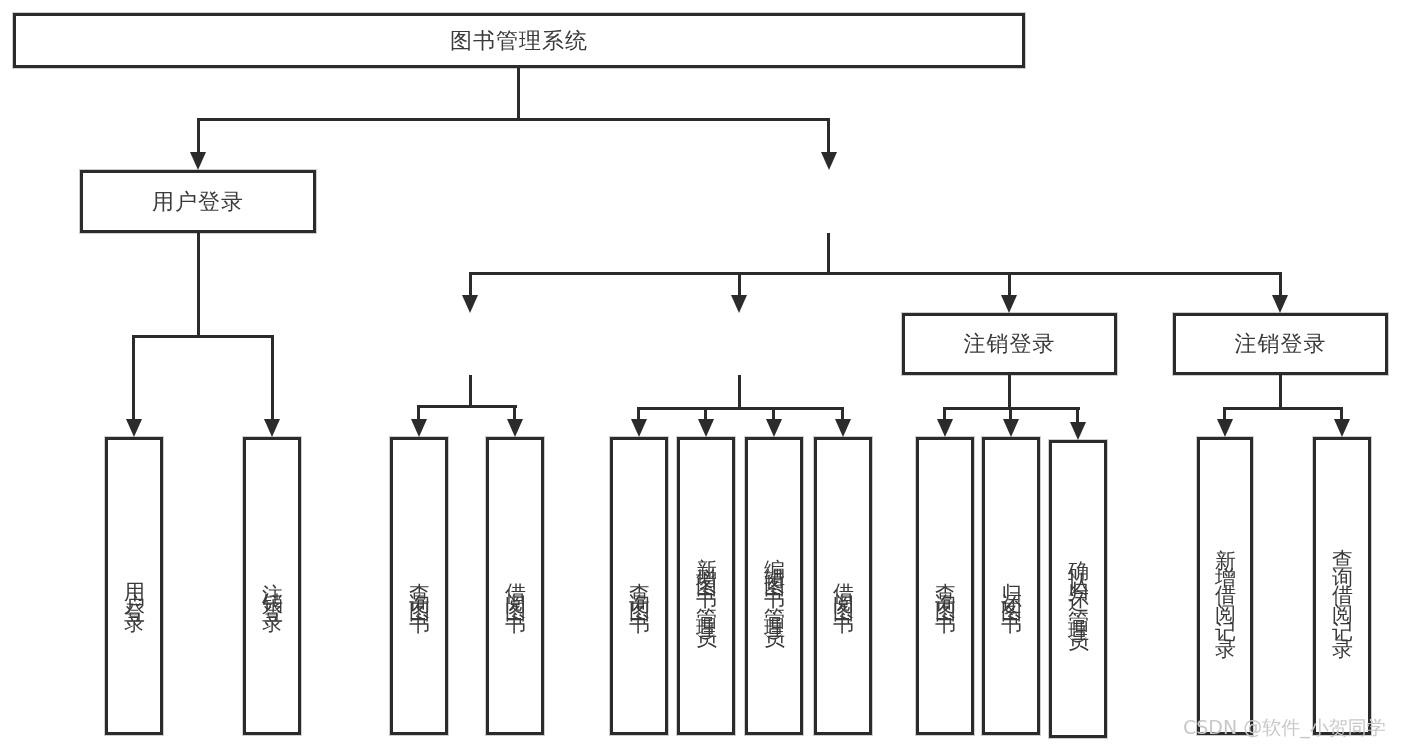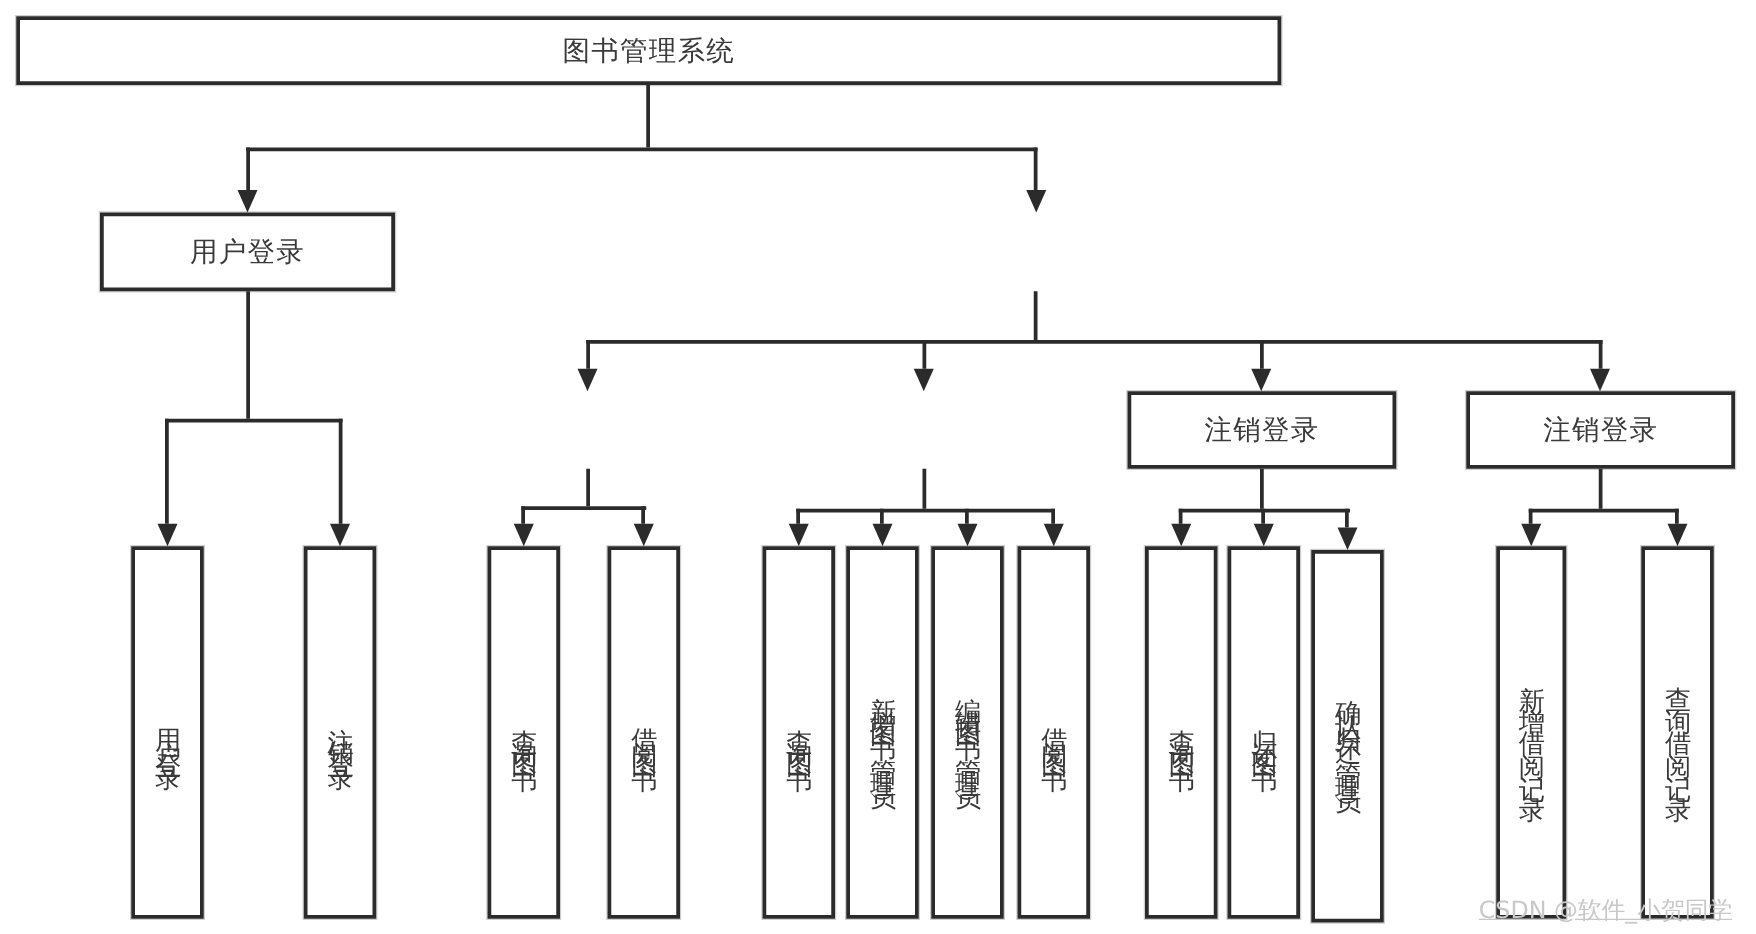--- a/index.html
+++ b/index.html
@@ -45,21 +45,20 @@
     border-right:8px solid transparent;
     border-top:18px solid #2b2b2b;
   }
   .watermark{
     position:absolute;
     left:1183px;top:715px;
     font-size:19px;
     color:#c8c8c8;
     white-space:nowrap;
     z-index:5;
-    text-decoration:underline;
   }
 </style>
 </head>
 <body>
 
 <div class="canvas">
 
   <div class="node" style="left:13px;top:13px;width:1012px;height:55px">
     <span class="lbl">图书管理系统</span>
   </div>

